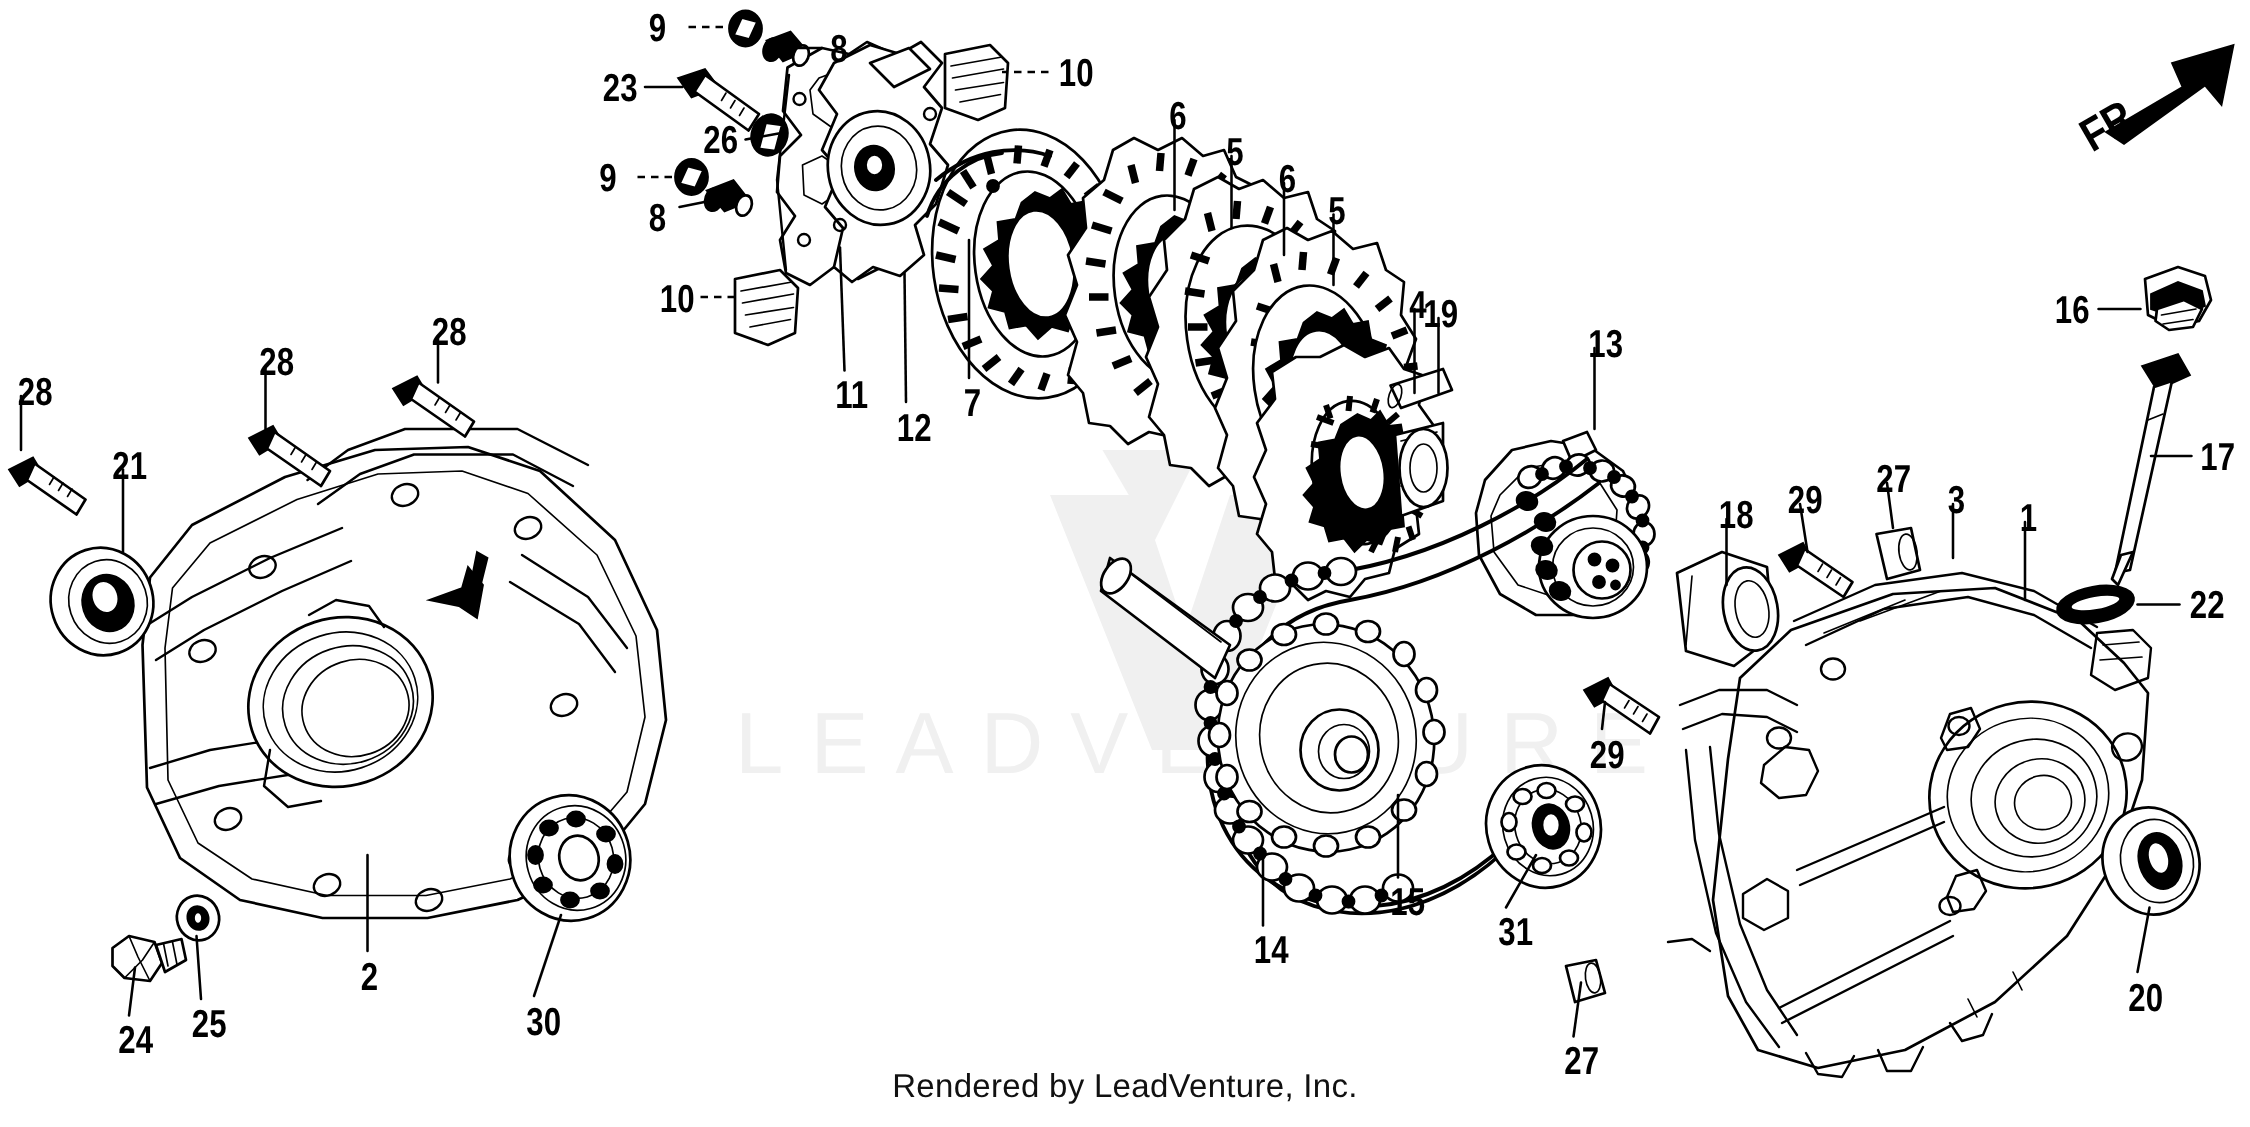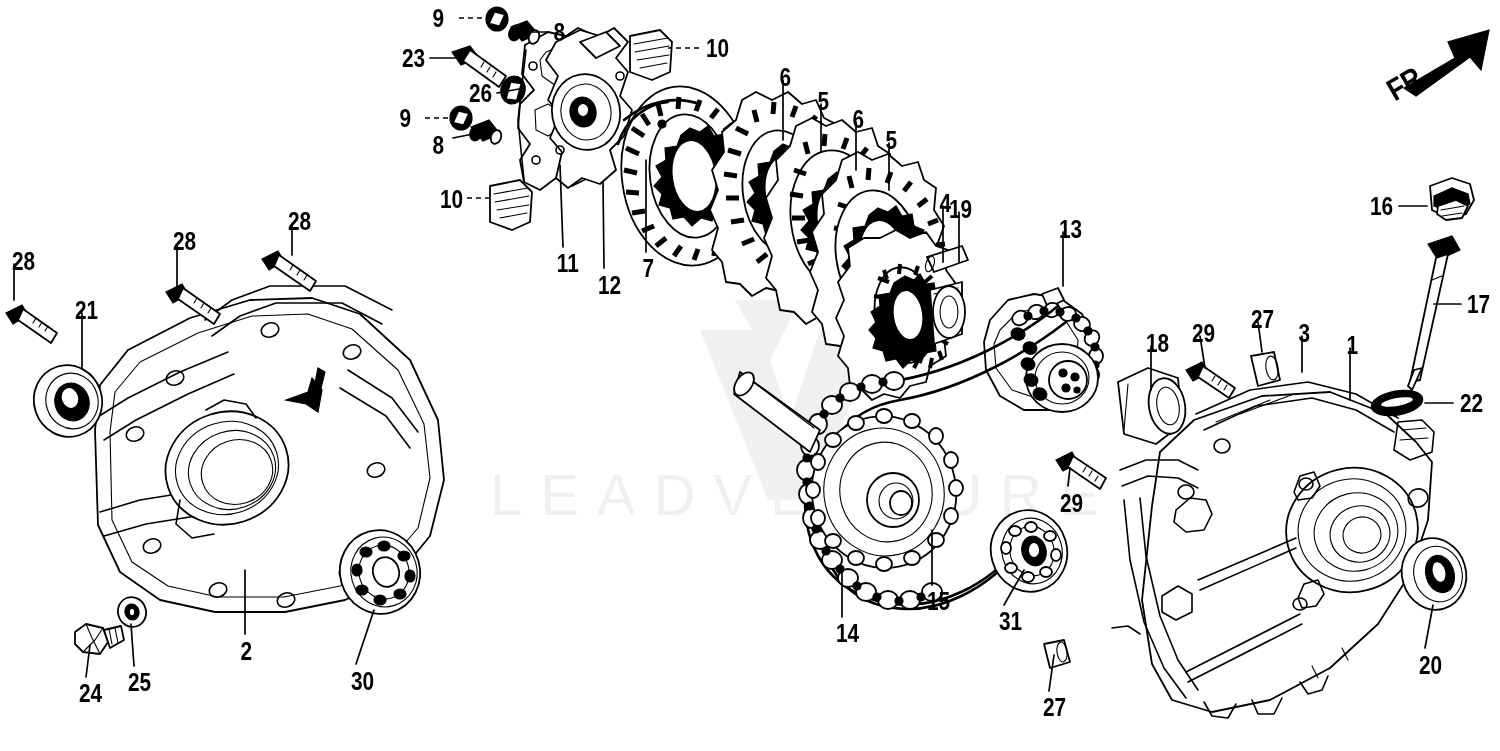--- a/index.html
+++ b/index.html
@@ -739,13 +739,14 @@
       <div class="callout" style="left: 239px; top: 638px;">2</div>
       <div class="callout" style="left: 348px; top: 668px;">30</div>
       <div class="callout" style="left: 833px; top: 620px;">14</div>
       <div class="callout" style="left: 924px; top: 588px;">15</div>
       <div class="callout" style="left: 996px; top: 608px;">31</div>
       <div class="callout" style="left: 1057px; top: 490px;">29</div>
       <div class="callout" style="left: 1040px; top: 694px;">27</div>
       <div class="callout" style="left: 1416px; top: 652px;">20</div>
     </div>
 
+  <div id="footer">Rendered by LeadVenture, Inc.</div>
 </div>
 
 </body></html>

